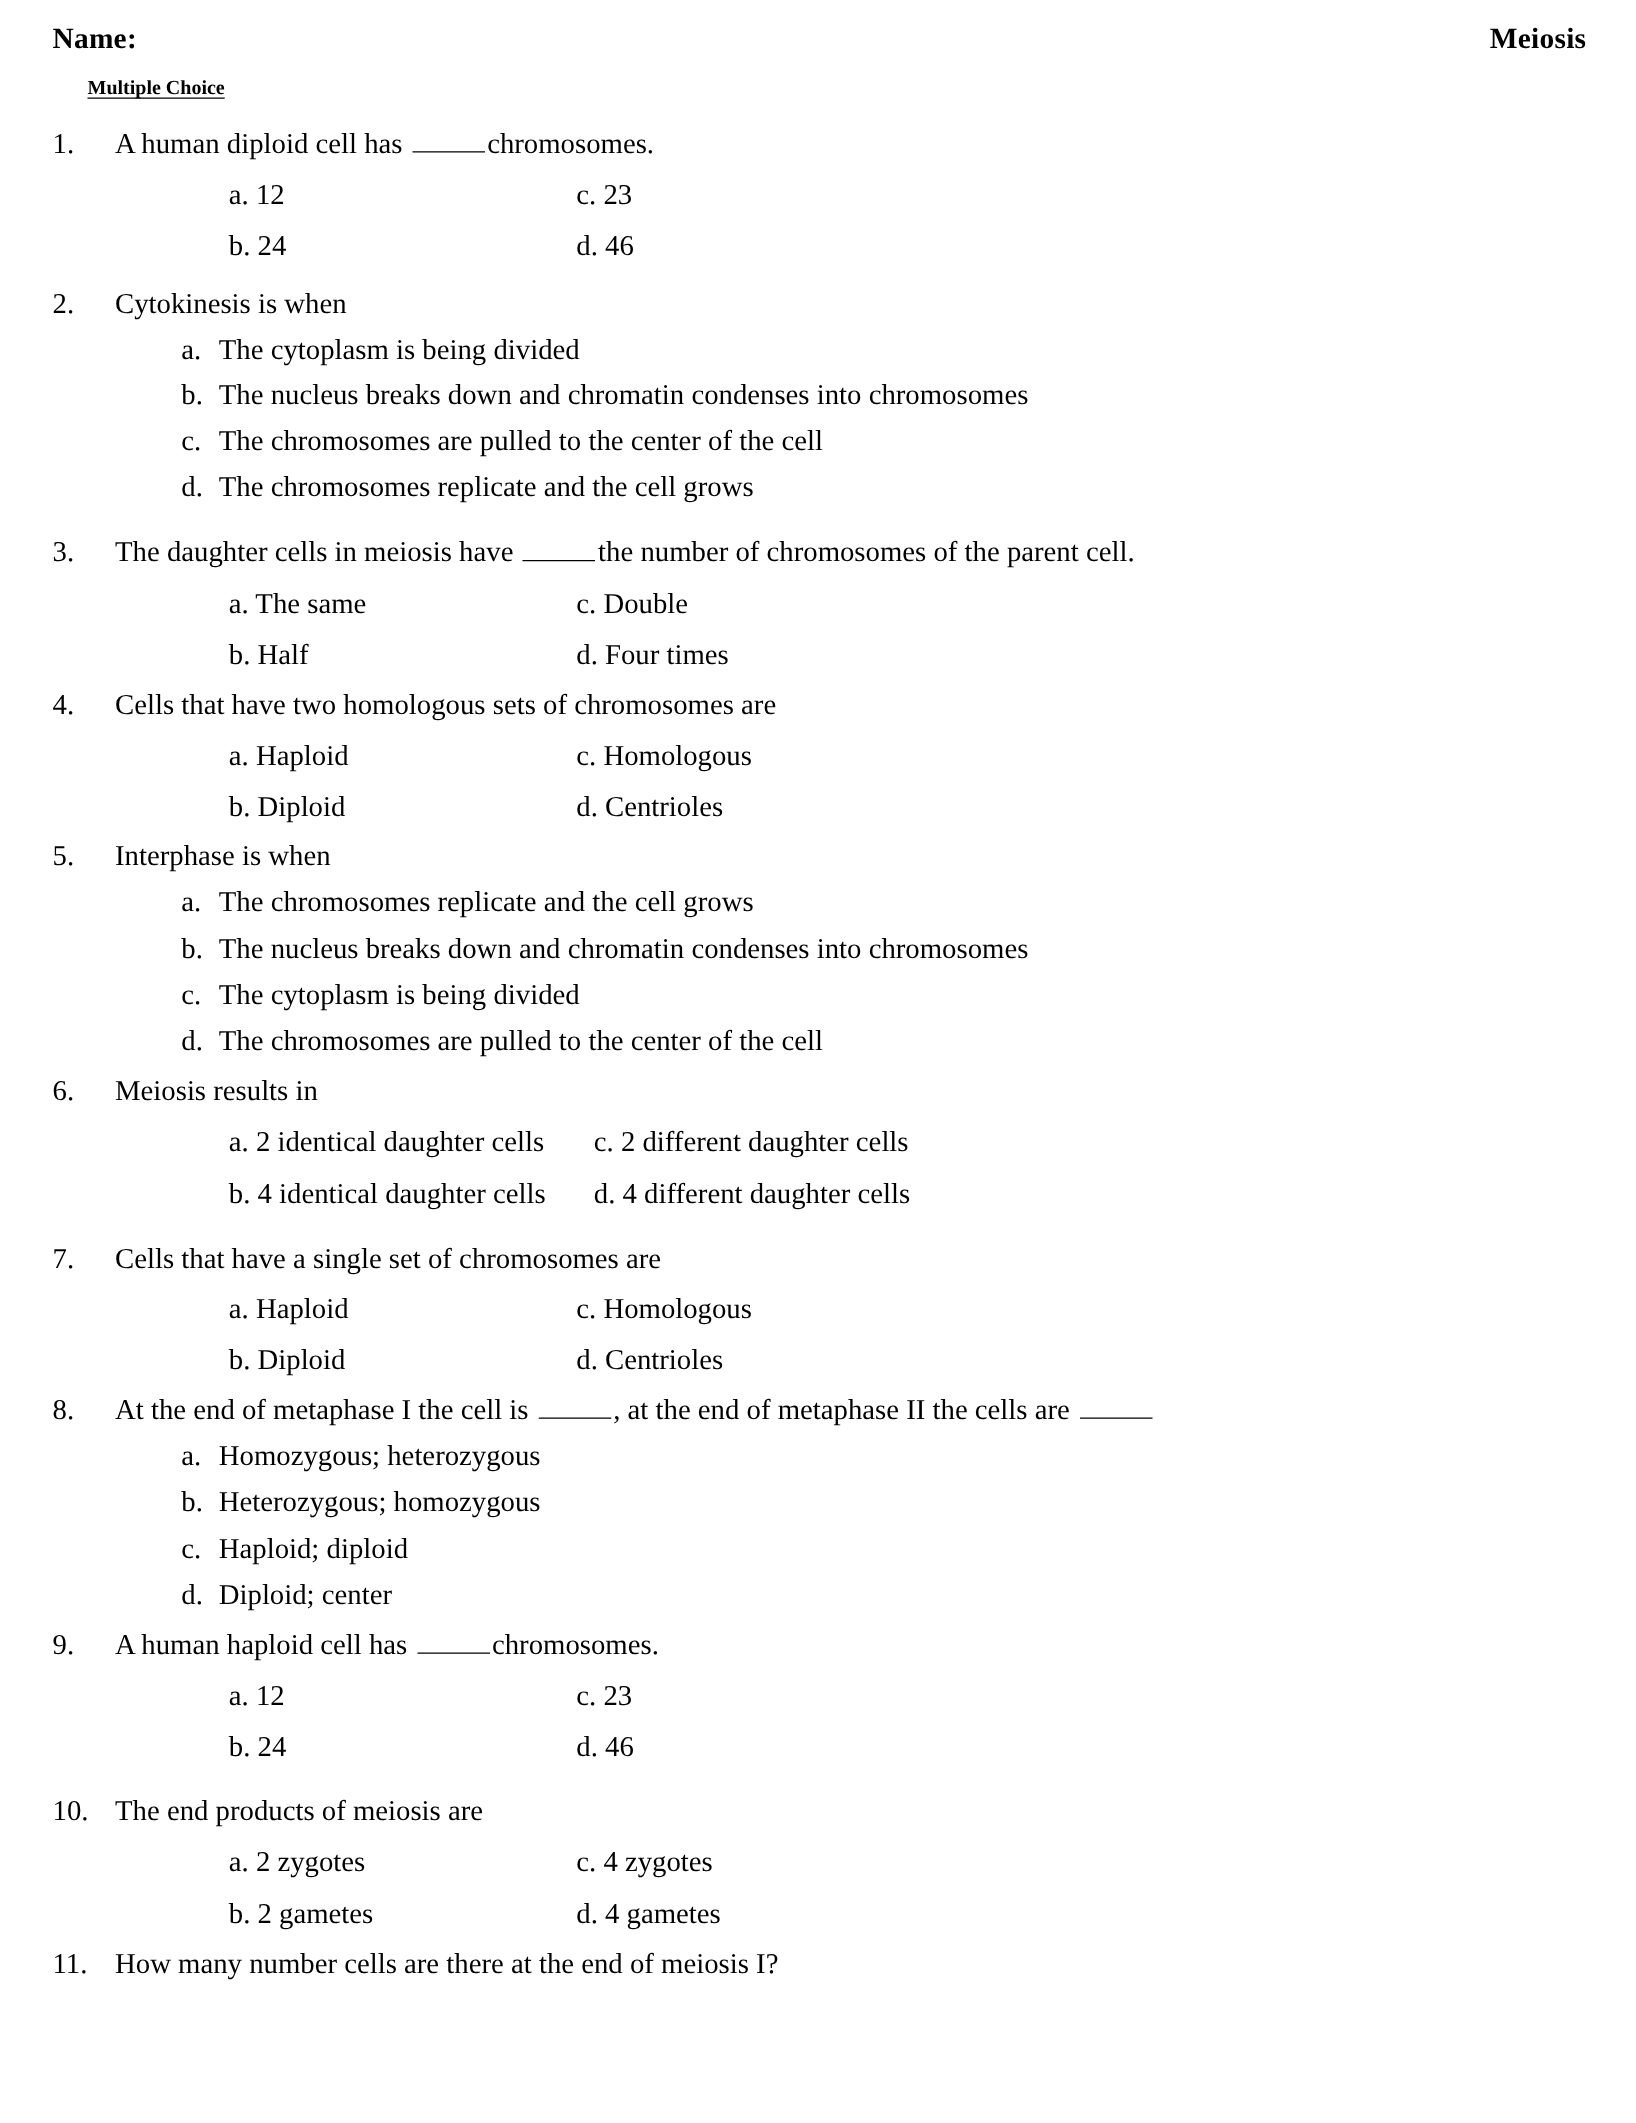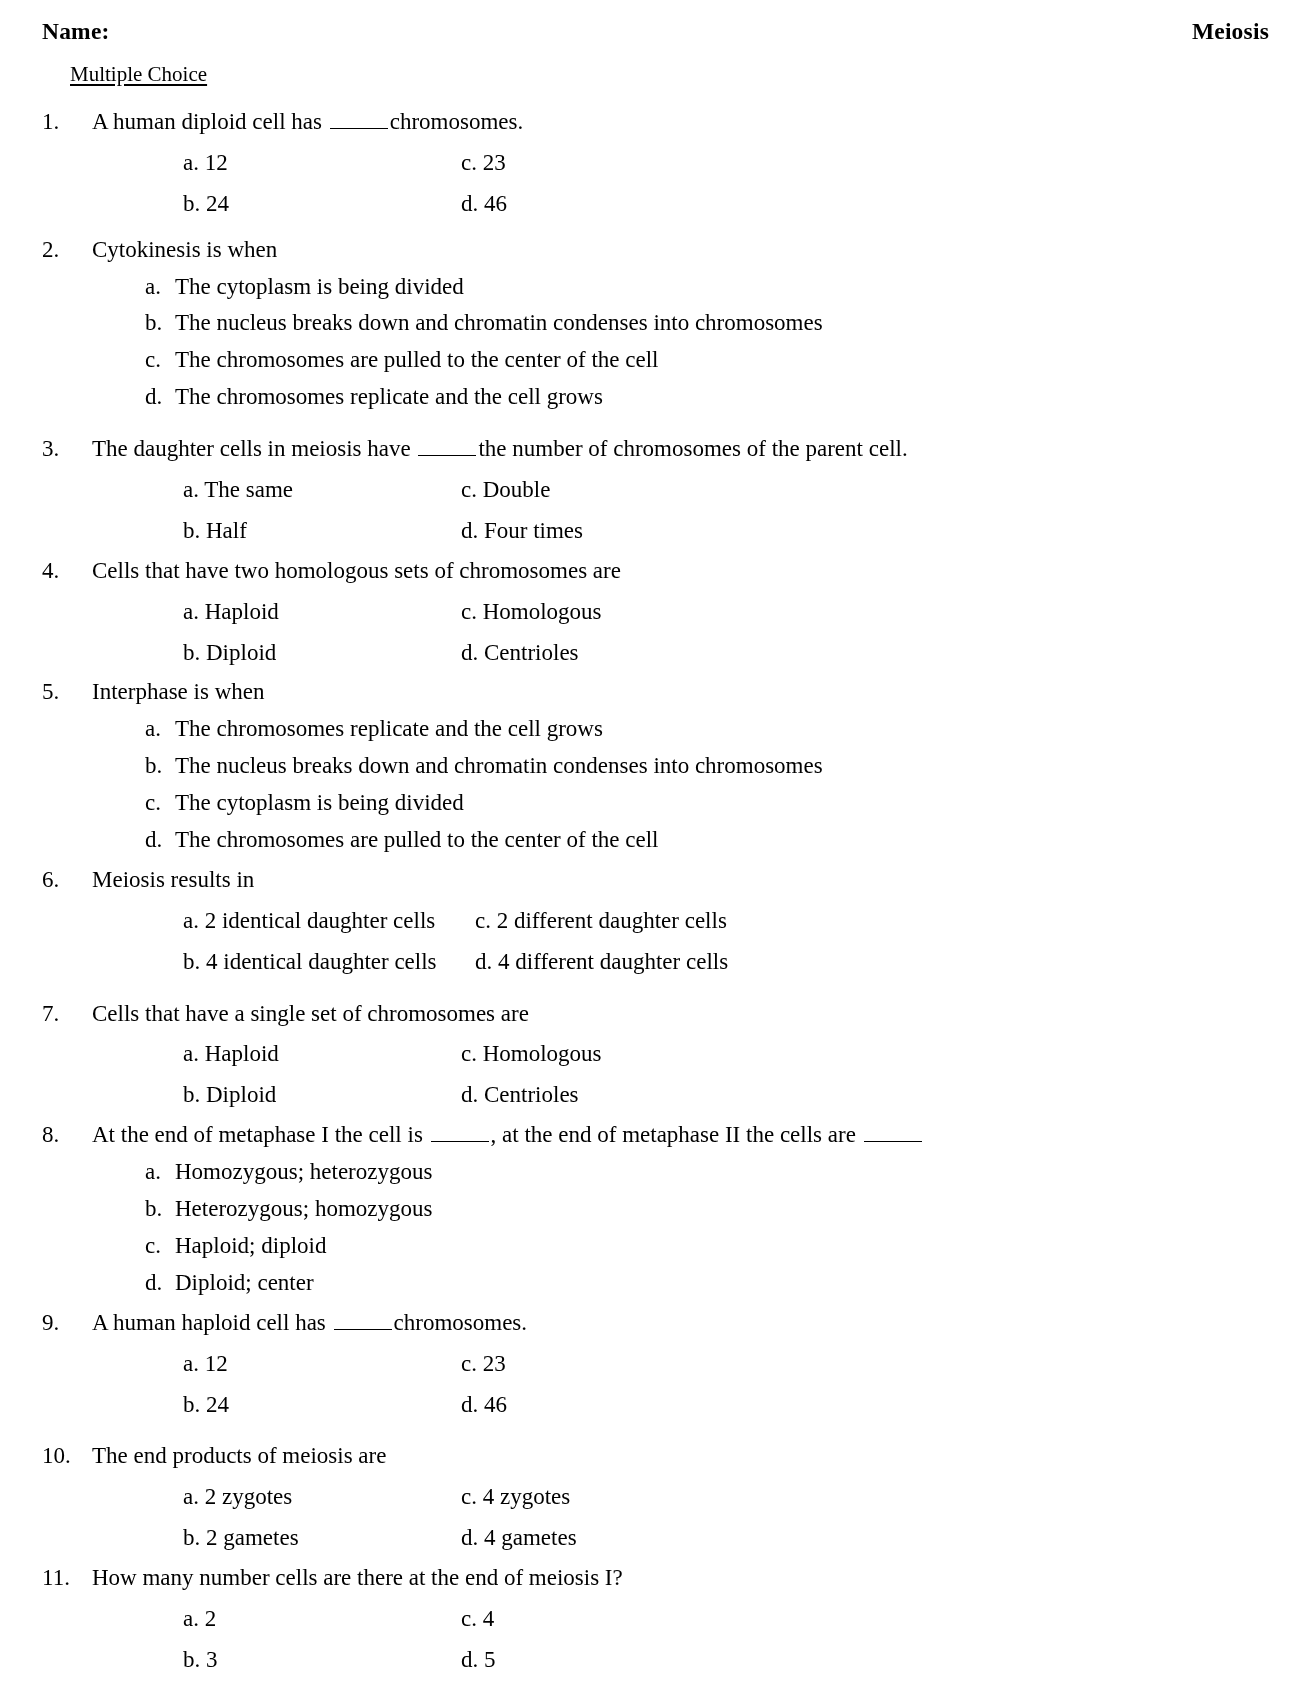--- a/index.html
+++ b/index.html
@@ -29,22 +29,22 @@
     align-items: baseline;
     font-weight: bold;
     font-size: 23.5px;
     margin: 0 0 0 0;
     padding: 8px 8px 0 10px;
   }
   .header-name { letter-spacing: 0.2px; }
   .header-topic { letter-spacing: 0.2px; text-align: center; }
 
   .section-title {
-    font-weight: normal;
-    font-size: 21px;
+    font-weight: bold;
+    font-size: 16px;
     text-decoration: underline;
     text-underline-offset: 3px;
     margin: 17px 0 0 38px;
     display: inline-block;
   }
 
   
   .qlist {
     margin-top: 20px;
   }
@@ -323,27 +323,17 @@
             <div class="acell">d. 4 gametes</div>
           </div>
         </div>
         <div class="gap-sm"></div>
       </div>
       <div class="question">
         <div class="q-head">
           <span class="q-num">11.</span>
           <span class="q-text"><span>How many number cells are there at the end of meiosis I?</span></span>
         </div>
-        <div class="answers-grid">
-          <div class="arow">
-            <div class="acell">a. 2</div>
-            <div class="acell">c. 4</div>
-          </div>
-          <div class="arow">
-            <div class="acell">b. 3</div>
-            <div class="acell">d. 5</div>
-          </div>
-        </div>
         <div class="gap-sm"></div>
       </div>
     </div>
 
 </div>
 
 </body></html>

